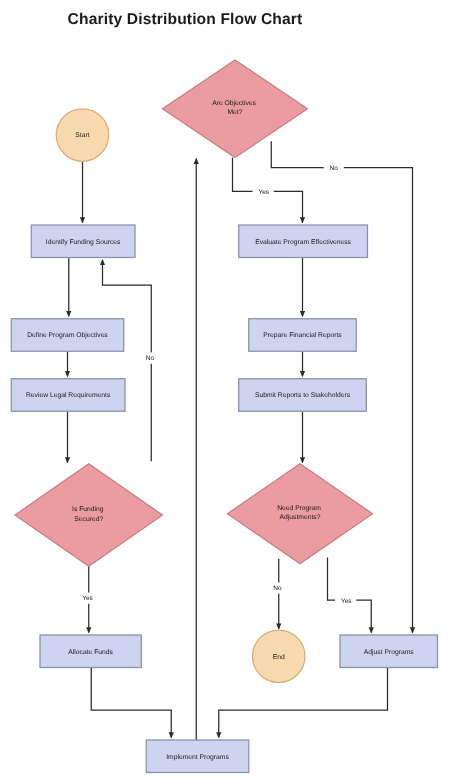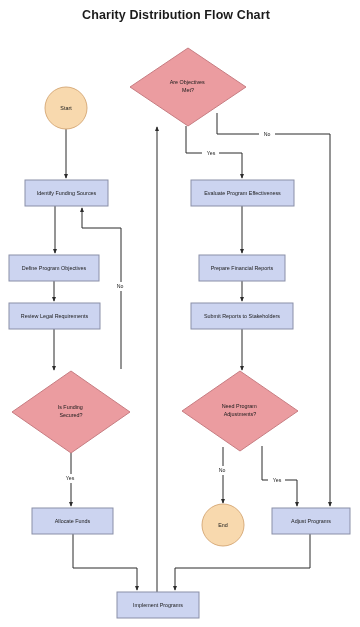--- a/index.html
+++ b/index.html
@@ -23,21 +23,20 @@
   .chart-title {
     position: absolute;
     top: 8px;
     left: 0;
     width: 296px;
     text-align: center;
     font-size: 12.5px;
     font-weight: bold;
     color: #1b1b1b;
     letter-spacing: 0.1px;
-    margin-left: 28px;
   }
   svg { display: block; }
   text.node-label {
     font-family: "Liberation Sans", sans-serif;
     font-size: 5.4px;
     fill: #1a1a1a;
     text-anchor: middle;
     dominant-baseline: middle;
   }
   text.edge-label {

